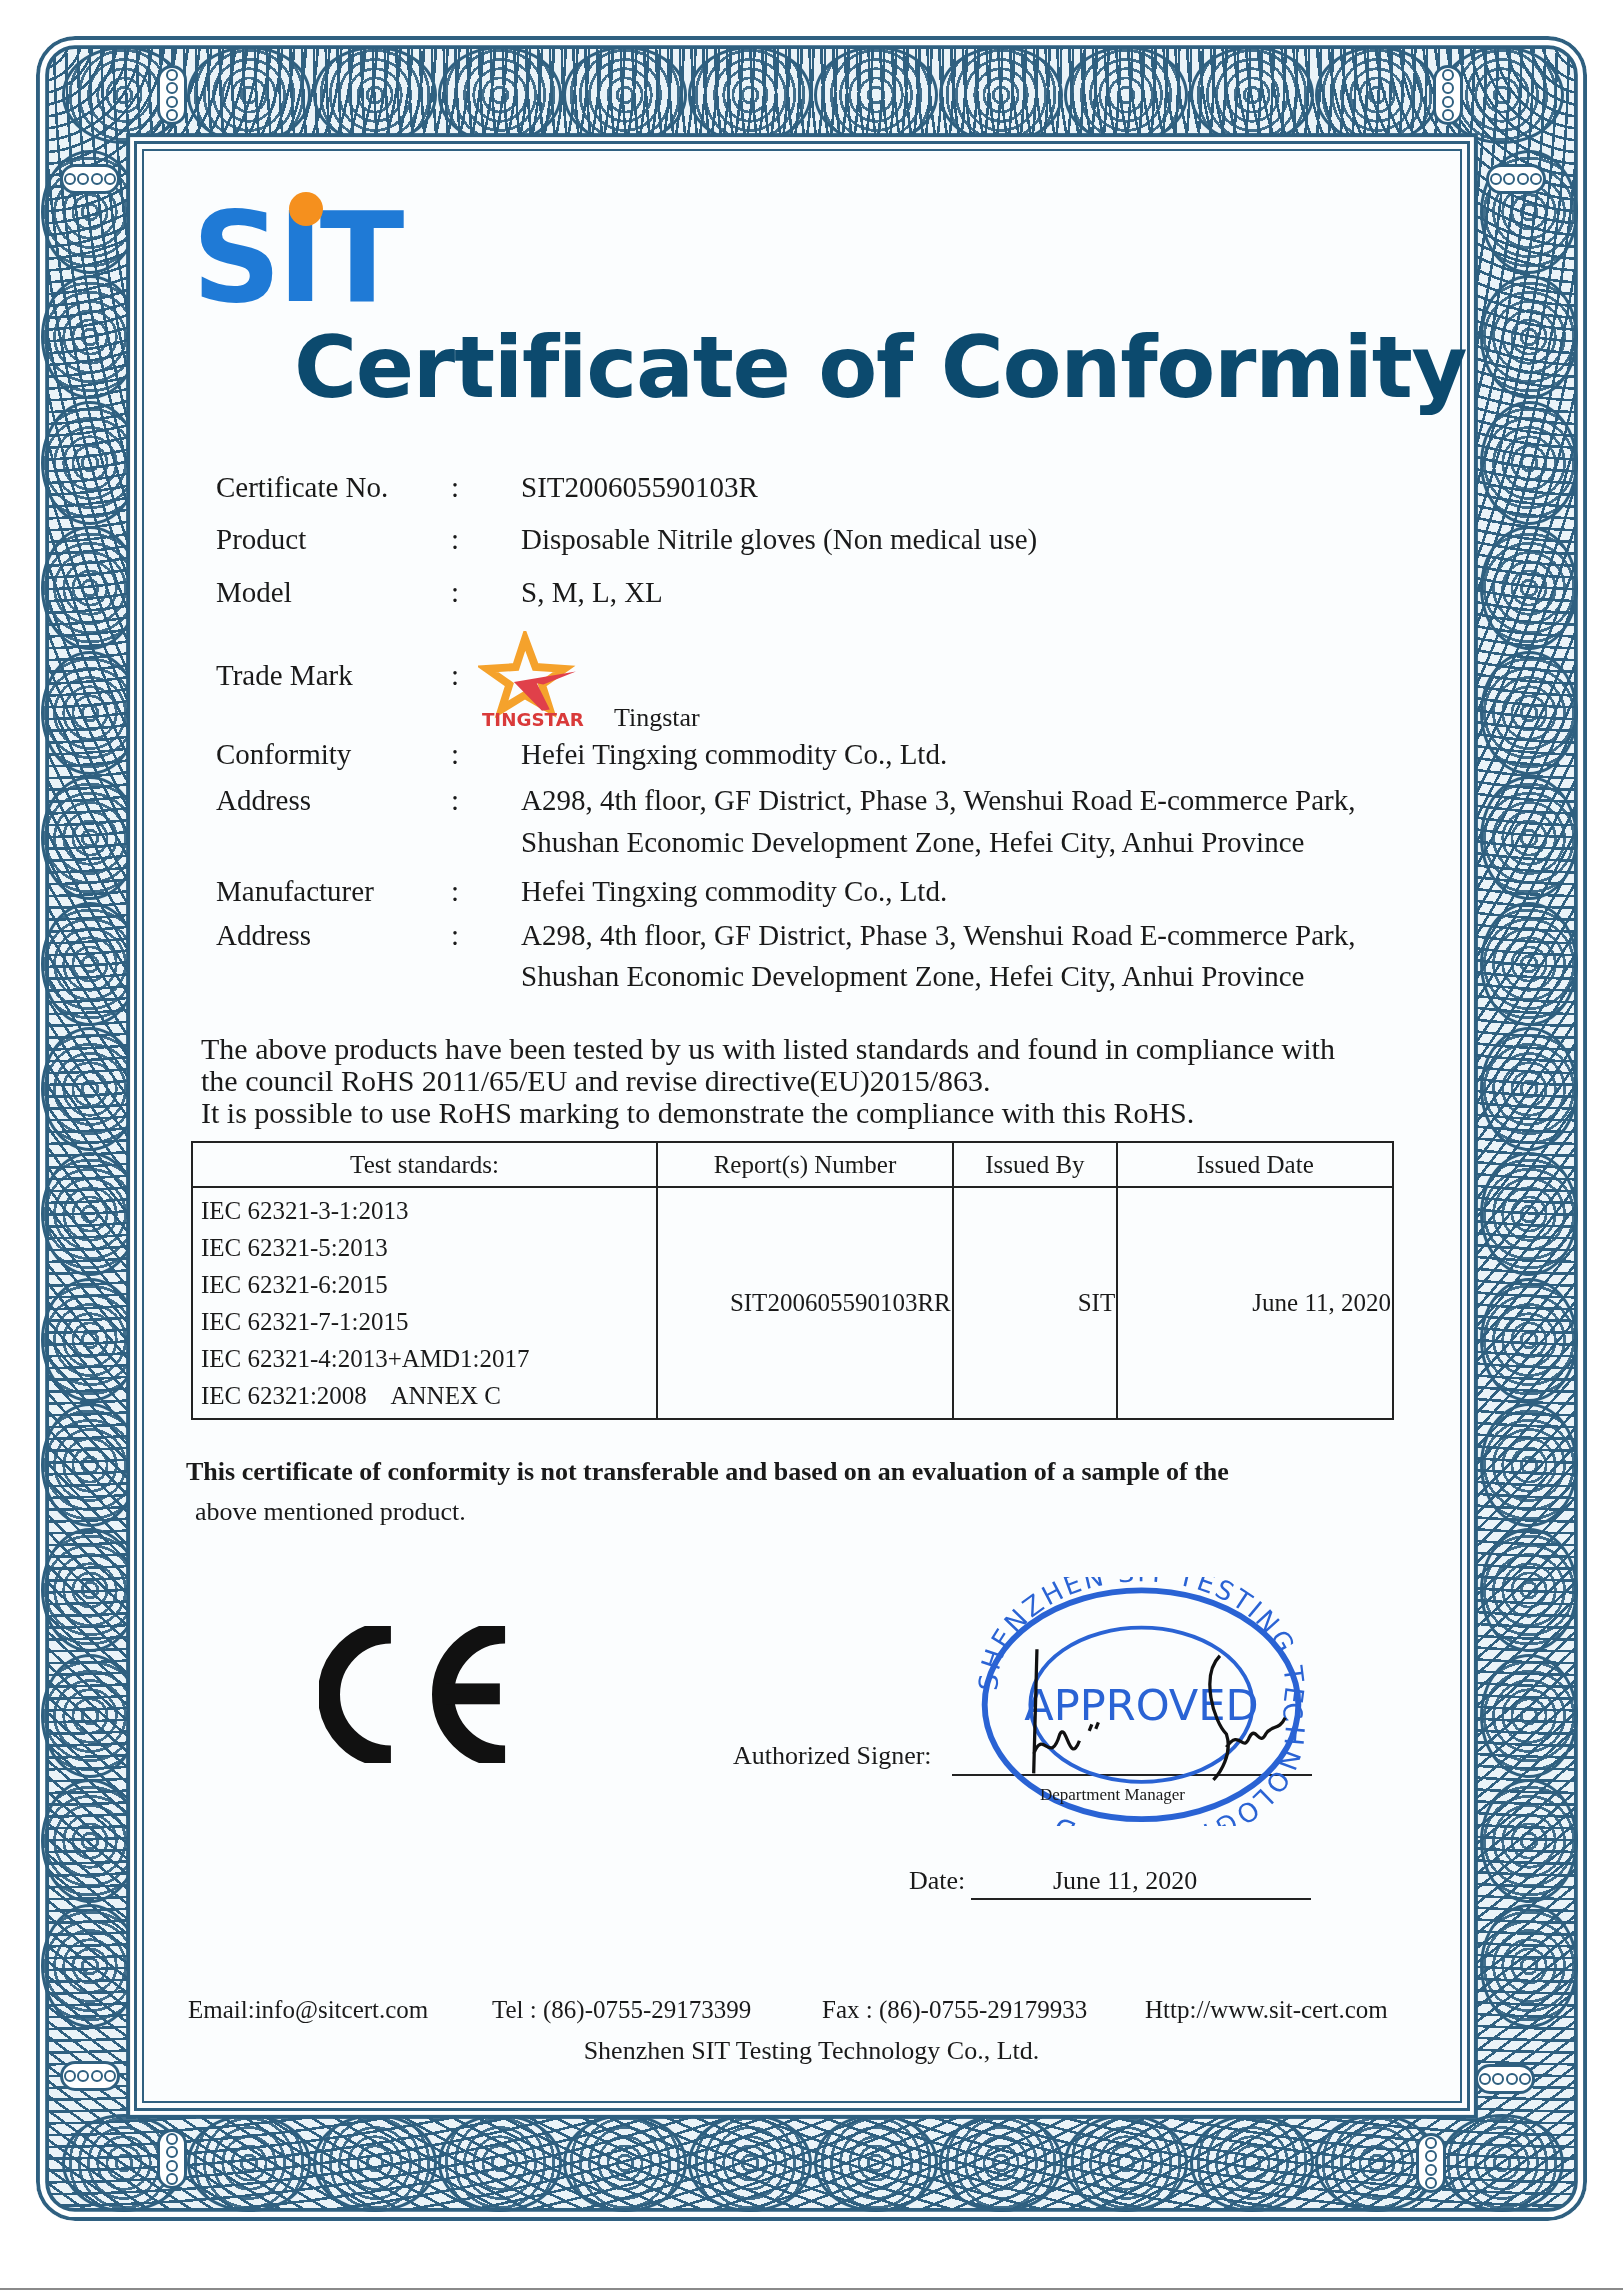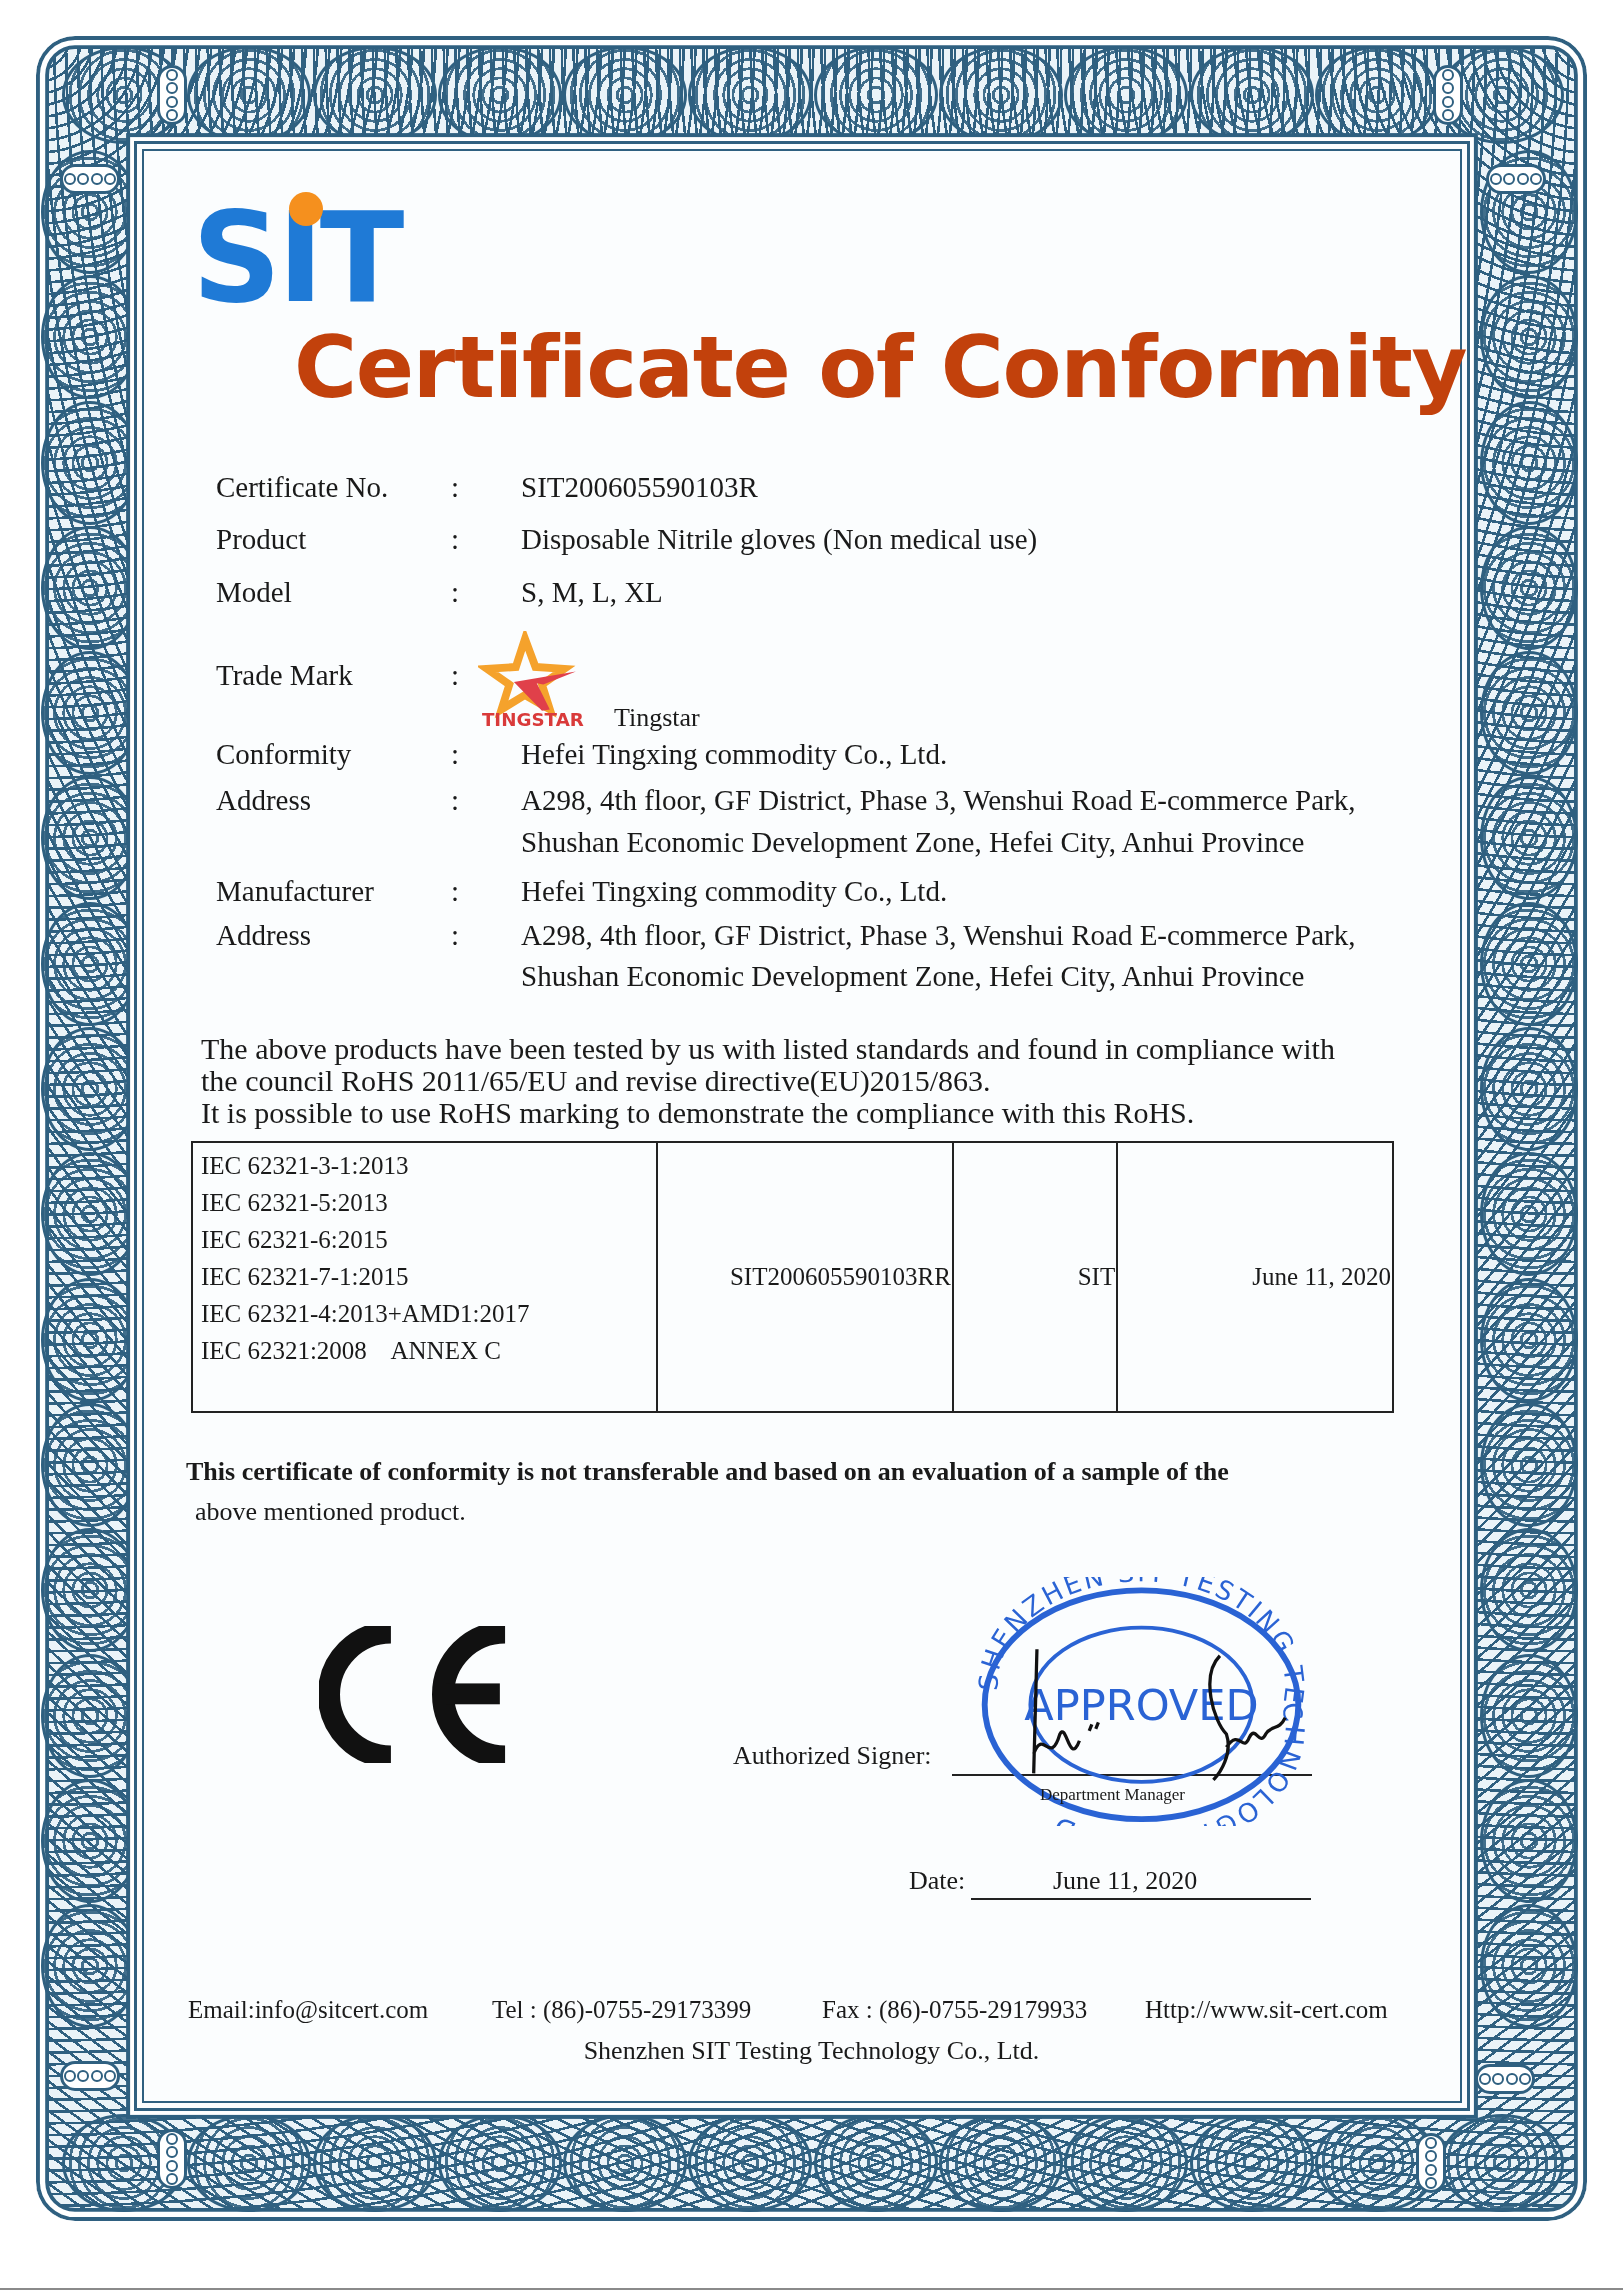--- a/index.html
+++ b/index.html
@@ -53,21 +53,21 @@
   .sit-logo .letters {
     font-family: "DejaVu Sans", sans-serif; font-weight: bold; font-size: 124px; color: #1f7ad6;
     letter-spacing: -3.9px; line-height: 1;
   }
   .sit-logo .dot {
     position: absolute; left: 97px; top: -3.9px; width: 34px; height: 34px; border-radius: 50%;
     background: #f5901e;
   }
   .title {
     position: absolute; left: 294px; top: 317px; font-family: "DejaVu Sans", sans-serif;
-    font-weight: bold; font-size: 86px; color: #c2410c; letter-spacing: -1.3px; white-space: nowrap;
+    font-weight: bold; font-size: 86px; color: #0c4a6e; letter-spacing: -1.3px; white-space: nowrap;
   }
 
   
   .field { position: absolute; font-size: 29px; white-space: nowrap; }
   .field-label { position: absolute; left: 216px; }
   .field-colon { position: absolute; left: 451px; }
   .field-value { position: absolute; left: 509px; margin-left: 12px; }
 
   .tm-logo { position: absolute; left: 478px; top: 631px; width: 111px; height: 98px; }
   .tm-word { position: absolute; left: 614px; top: 703px; font-size: 26px; }
@@ -288,20 +288,26 @@
 
 <div class="std-table">
   <table>
     <colgroup>
       <col style="width:466px">
         <col style="width:296px">
         <col style="width:165px">
         <col style="width:277px">
     </colgroup>
     <tbody>
+        <tr>
+      <th>Test standards:</th>
+      <th>Report(s) Number</th>
+      <th>Issued By</th>
+      <th>Issued Date</th>
+    </tr>
     <tr>
       <td class="std-list">
         <div>IEC 62321-3-1:2013</div>
         <div>IEC 62321-5:2013</div>
         <div>IEC 62321-6:2015</div>
         <div>IEC 62321-7-1:2015</div>
         <div>IEC 62321-4:2013+AMD1:2017</div>
         <div style="white-space:pre;">IEC 62321:2008    ANNEX C</div>
       </td>
       <td class="center">SIT200605590103RR</td>

